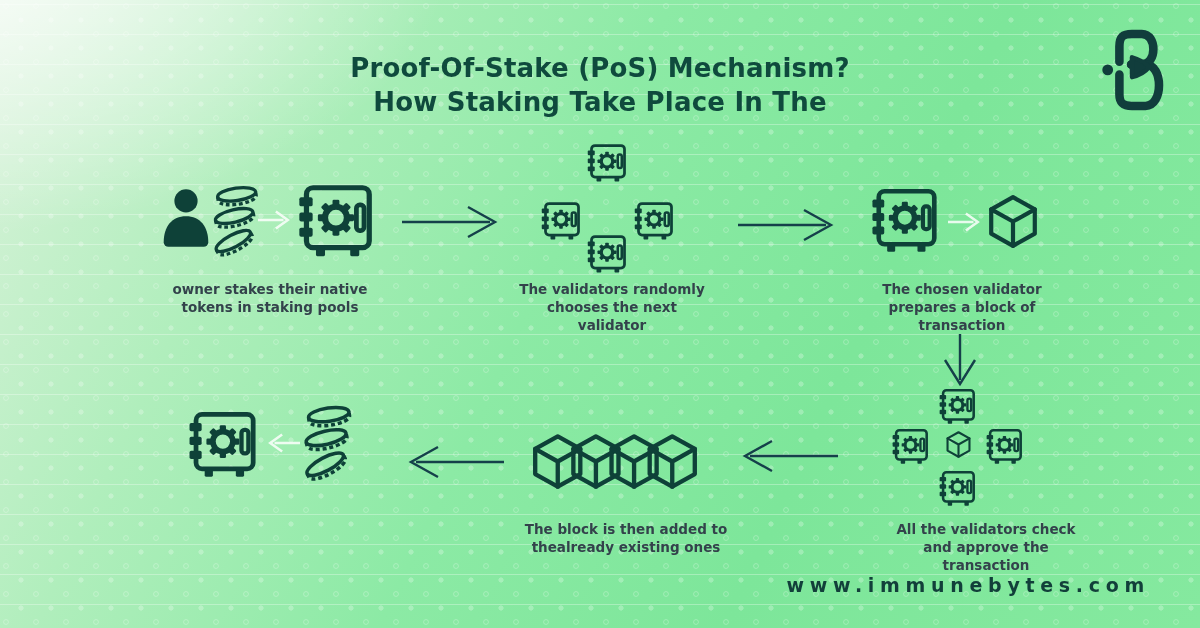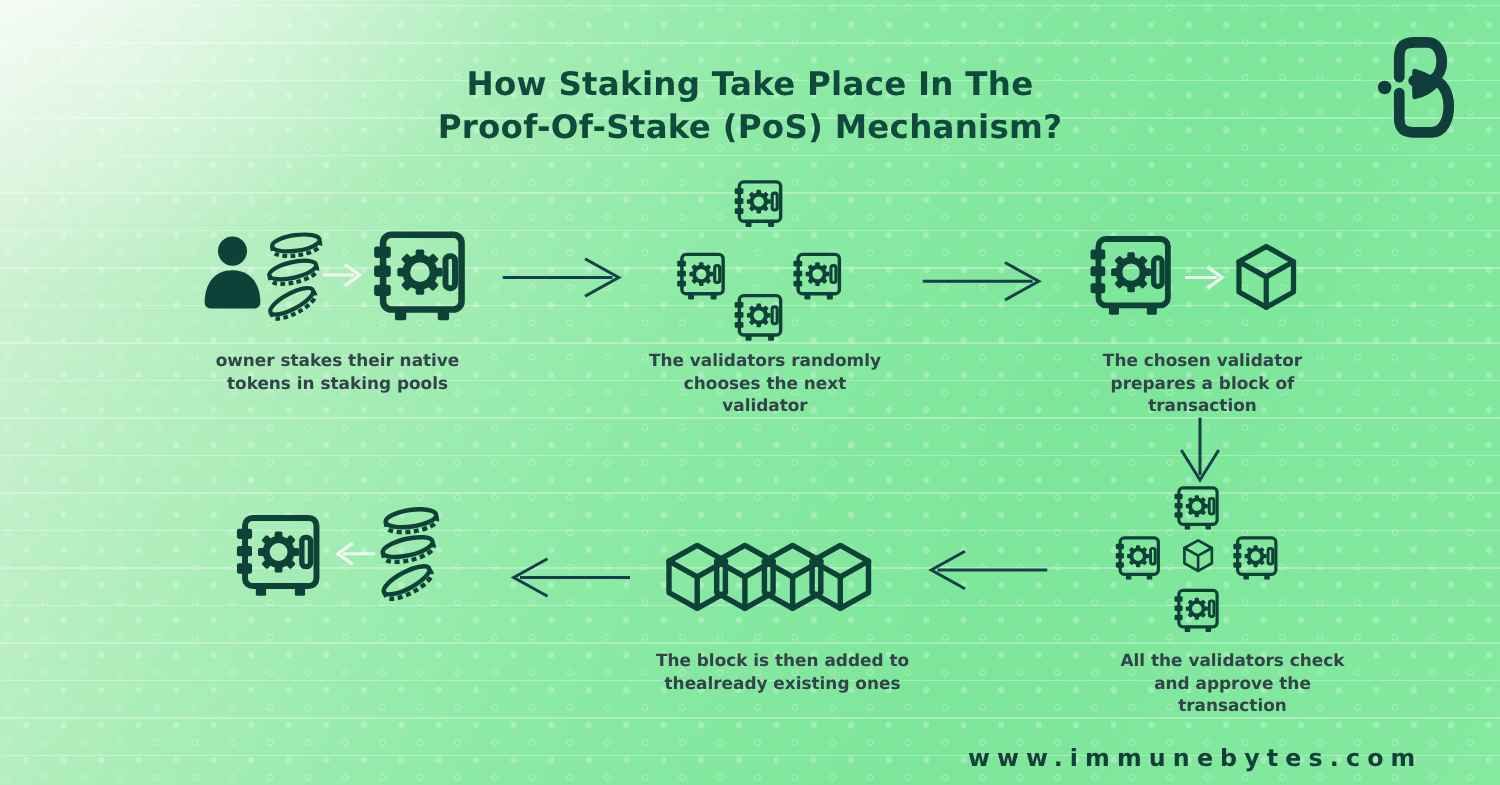--- a/index.html
+++ b/index.html
@@ -24,22 +24,22 @@
     font-weight:bold;font-size:26px;line-height:1.3;color:#0f4a3d;letter-spacing:0.2px;
   }
   .ic{position:absolute;color:#0e4138;display:block;}
   .arrow{color:#15404a;}
   .arrow-small{color:rgba(255,255,255,0.82);}
   .cap{
     position:absolute;text-align:center;white-space:pre-line;
     font-weight:bold;font-size:13.5px;line-height:1.32;color:#33424b;
   }
   .url{
-    position:absolute;right:62px;top:574px;
-    font-weight:bold;font-size:19px;letter-spacing:0.30em;color:#123f3a;margin-top:22px;
+    position:absolute;right:50px;top:574px;
+    font-weight:bold;font-size:19px;letter-spacing:0.30em;color:#123f3a;
   }
   .logo{position:absolute;left:1096px;top:24px;color:#113d3c;}
 </style>
 </head>
 <body>
 
 <div class="canvas">
   <div class="bg-pattern"></div>
 
   <svg width="0" height="0" style="position:absolute" aria-hidden="true">
@@ -132,22 +132,22 @@
           <path d="M26,42 V25 C26,14 30,11 40,11 H51 C68,11 68,45 51,45 H39"></path>
           <path d="M26,56 V78 C26,88 30,91 40,91 H55 C75,91 75,45 55,45 H39"></path>
         </g>
         <path d="M40,37 C50,40 56,44 59,48 C55,53 49,57 40,59 Z" fill="currentColor" stroke="currentColor" stroke-width="5" stroke-linejoin="round"></path>
         <circle cx="13" cy="51" r="6" fill="currentColor"></circle>
       </symbol>
     </defs>
   </svg>
 
   <div class="title">
+    <div>Proof-Of-Stake (PoS) Mechanism?</div>
     <div>How Staking Take Place In The</div>
-    <div>Proof-Of-Stake (PoS) Mechanism?</div>
   </div>
 
   <svg class="logo" width="72" height="90">
       <use href="#sym-logo"></use>
     </svg>
 
   <svg class="ic" style="left:160px;top:188px" width="52" height="62">
       <use href="#sym-person"></use>
     </svg>
   <svg class="ic" style="left:210px;top:184px" width="50" height="74">

